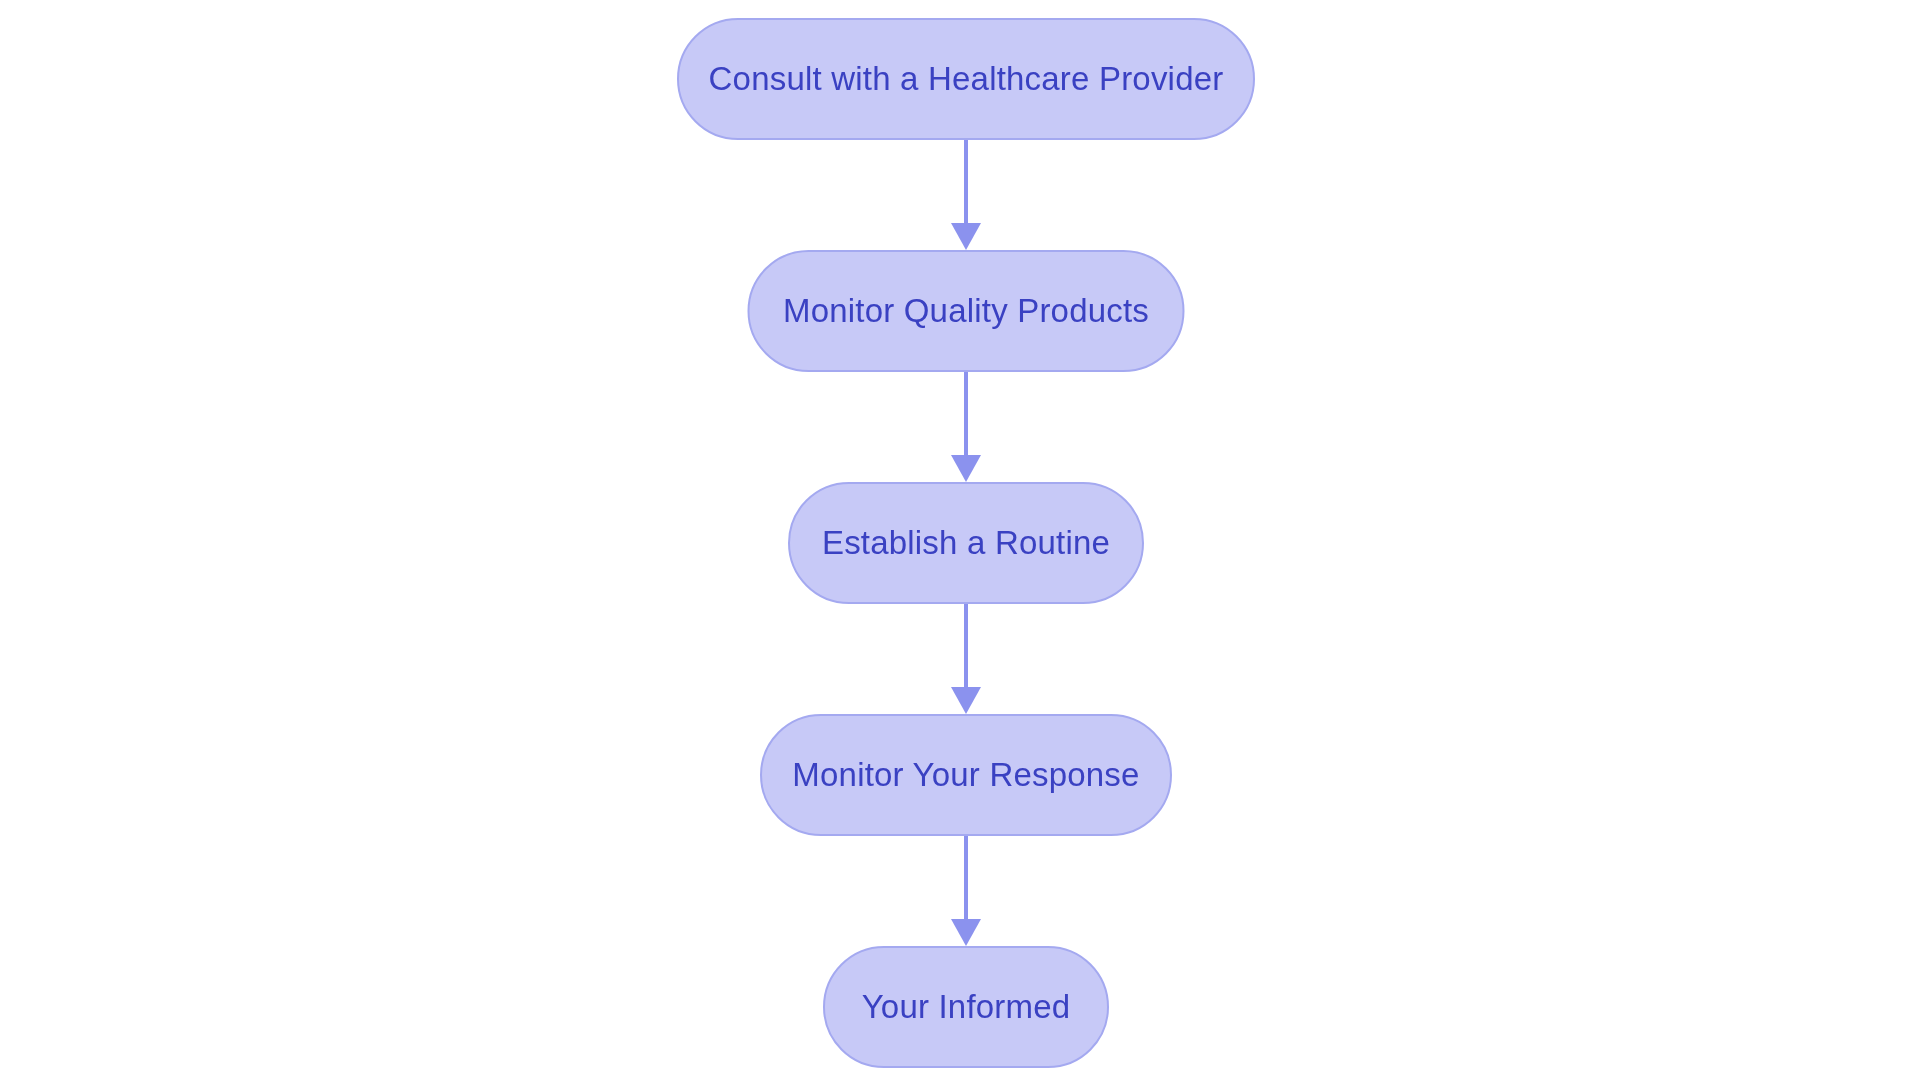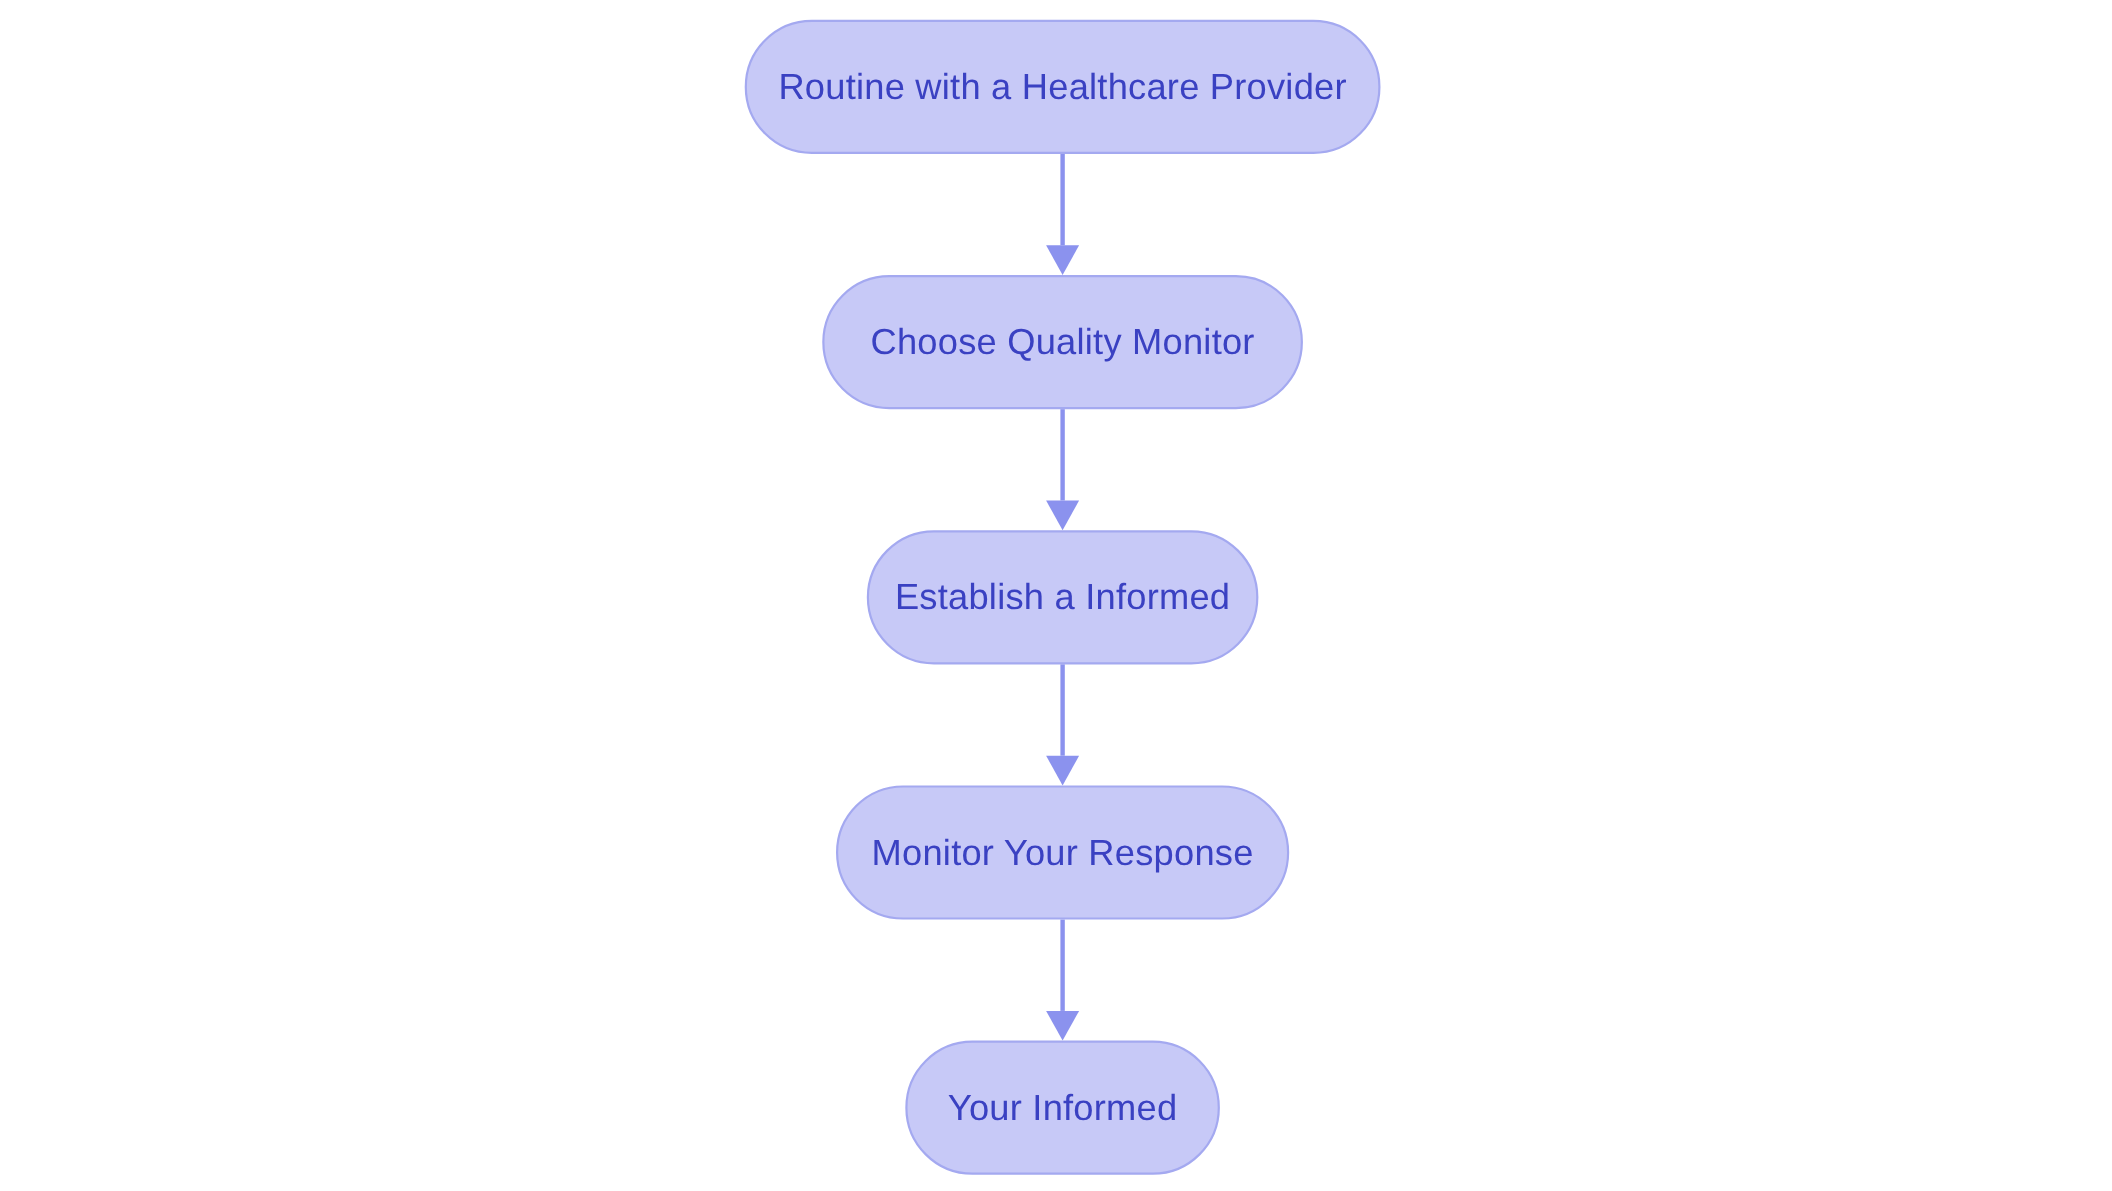--- a/index.html
+++ b/index.html
@@ -74,39 +74,39 @@
     border-right: 15px solid transparent;
     border-top: 27px solid var(--arrow);
   }
 </style>
 </head>
 <body>
 
 <div class="canvas">
 
   <div class="flow-node node-1">
-    <span>Routine with a Healthcare Provider</span>
+    <span>Consult with a Healthcare Provider</span>
   </div>
 
   <div class="flow-arrow arrow-a">
     <div class="arrow-line"></div>
     <div class="arrow-head"></div>
   </div>
 
   <div class="flow-node node-2">
-    <span>Choose Quality Monitor</span>
+    <span>Monitor Quality Products</span>
   </div>
 
   <div class="flow-arrow arrow-b">
     <div class="arrow-line"></div>
     <div class="arrow-head"></div>
   </div>
 
   <div class="flow-node node-3">
-    <span>Establish a Informed</span>
+    <span>Establish a Routine</span>
   </div>
 
   <div class="flow-arrow arrow-c">
     <div class="arrow-line"></div>
     <div class="arrow-head"></div>
   </div>
 
   <div class="flow-node node-4">
     <span>Monitor Your Response</span>
   </div>

